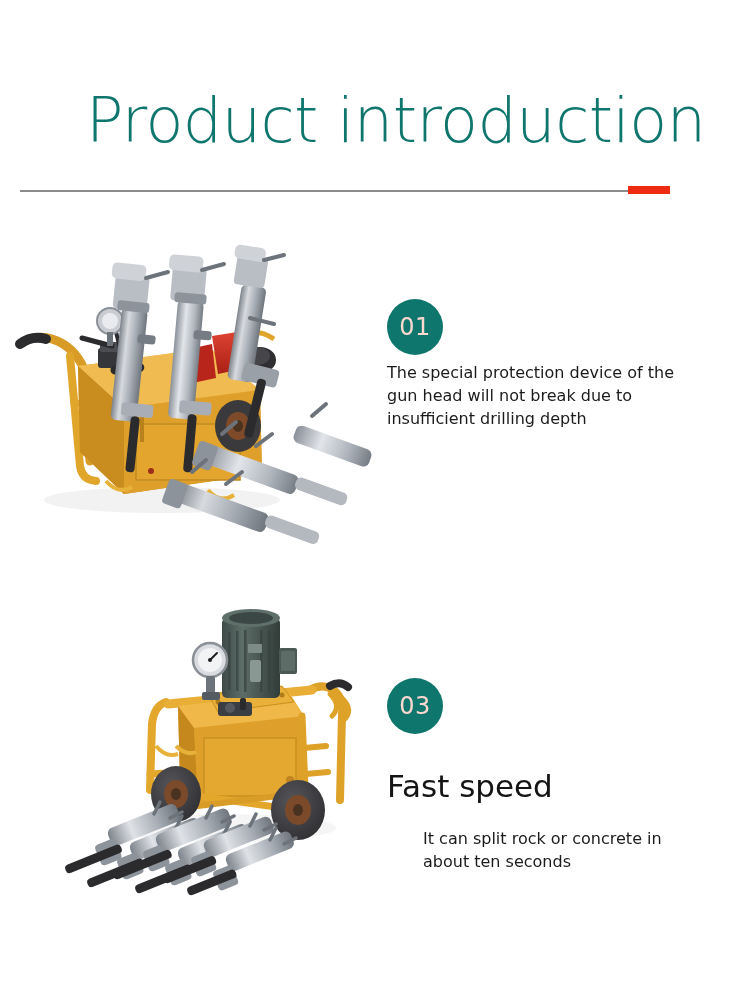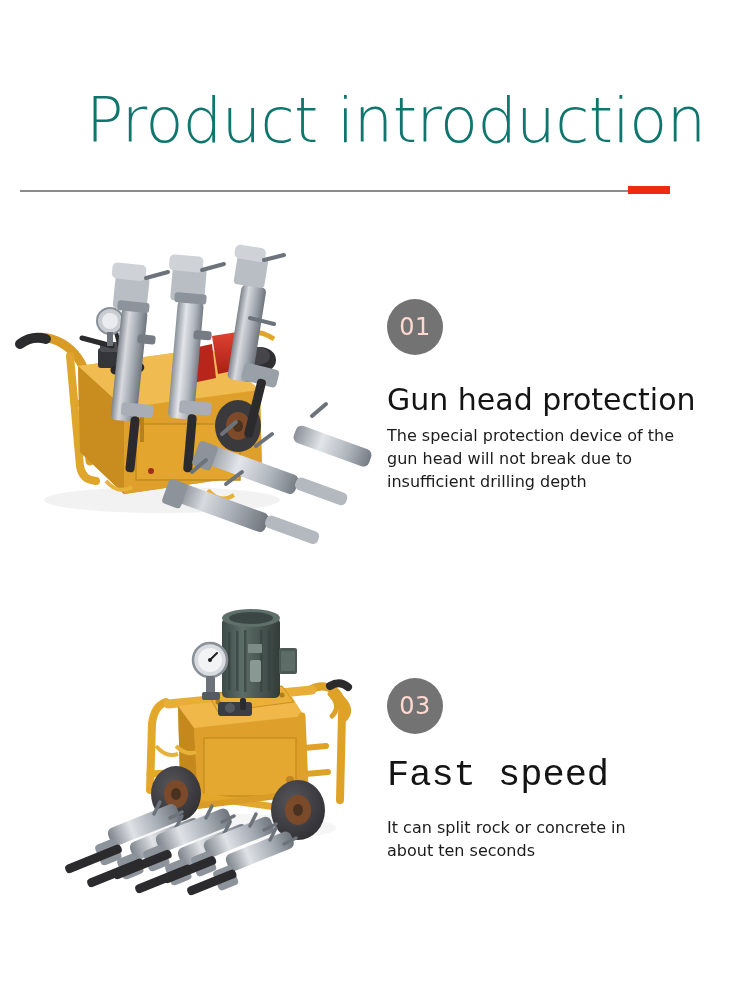--- a/index.html
+++ b/index.html
@@ -50,51 +50,51 @@
   .feature {
     position: absolute;
   }
   .feature-01 { left: 387px; top: 299px; }
   .feature-02 { left: 387px; top: 678px; }
 
   .badge {
     width: 56px;
     height: 56px;
     border-radius: 50%;
-    background: #737373;
+    background: #0f766e;
     color: #ffd8cf;
     display: flex;
     align-items: center;
     justify-content: center;
     font-size: 24px;
     font-weight: 400;
     font-family: "DejaVu Sans", sans-serif;
     letter-spacing: 0.5px;
   }
   .feature-heading {
     margin-top: 27px;
     font-size: 30px;
     line-height: 36px;
     font-weight: 400;
     color: #141414;
     white-space: nowrap;
     font-family: "DejaVu Sans", sans-serif;
   }
-  .feature-02 .feature-heading { margin-top: 23px; font-size: 37px; font-family: Liberation Mono, monospace; }
+  .feature-02 .feature-heading { margin-top: 34px; font-size: 31px; }
 
   .feature-body {
     margin-top: 6px;
     font-size: 16px;
     line-height: 23px;
     font-weight: 400;
     color: #1b1b1b;
     max-width: 318px;
     font-family: "DejaVu Sans", sans-serif;
   }
-  .feature-02 .feature-body { margin-top: 23px; max-width: 240px; }
+  .feature-02 .feature-body { margin-top: 23px; max-width: 240px; margin-left: 36px; }
 
   
   .photo {
     position: absolute;
   }
   .photo-1 { left: 12px; top: 238px; width: 372px; height: 330px; }
   .photo-2 { left: 58px; top: 598px; width: 330px; height: 340px; }
   .photo svg { display: block; width: 100%; height: 100%; }
 </style>
 </head>
@@ -369,21 +369,20 @@
         <rect x="10" y="264" width="52" height="9" rx="4" fill="#2b2b2e" transform="rotate(-22 10 264)"></rect>
         <path d="M94 216 l6 -12" stroke="#6d737b" stroke-width="3.5" stroke-linecap="round" fill="none"></path>
         <path d="M108 220 l12 -6" stroke="#6d737b" stroke-width="3.5" stroke-linecap="round" fill="none"></path>
       </g>
     </g>
   </svg>
 </div>
 
 <div class="feature feature-01">
   <div class="badge">01</div>
-  <div class="feature-heading">Gun head protection</div>
   <div class="feature-body">The special protection device of the gun head will not break due to insufficient drilling depth</div>
 </div>
 
 <div class="feature feature-02">
   <div class="badge">03</div>
   <div class="feature-heading">Fast speed</div>
   <div class="feature-body">It can split rock or concrete in about ten seconds</div>
 </div>
 
 </body></html>

